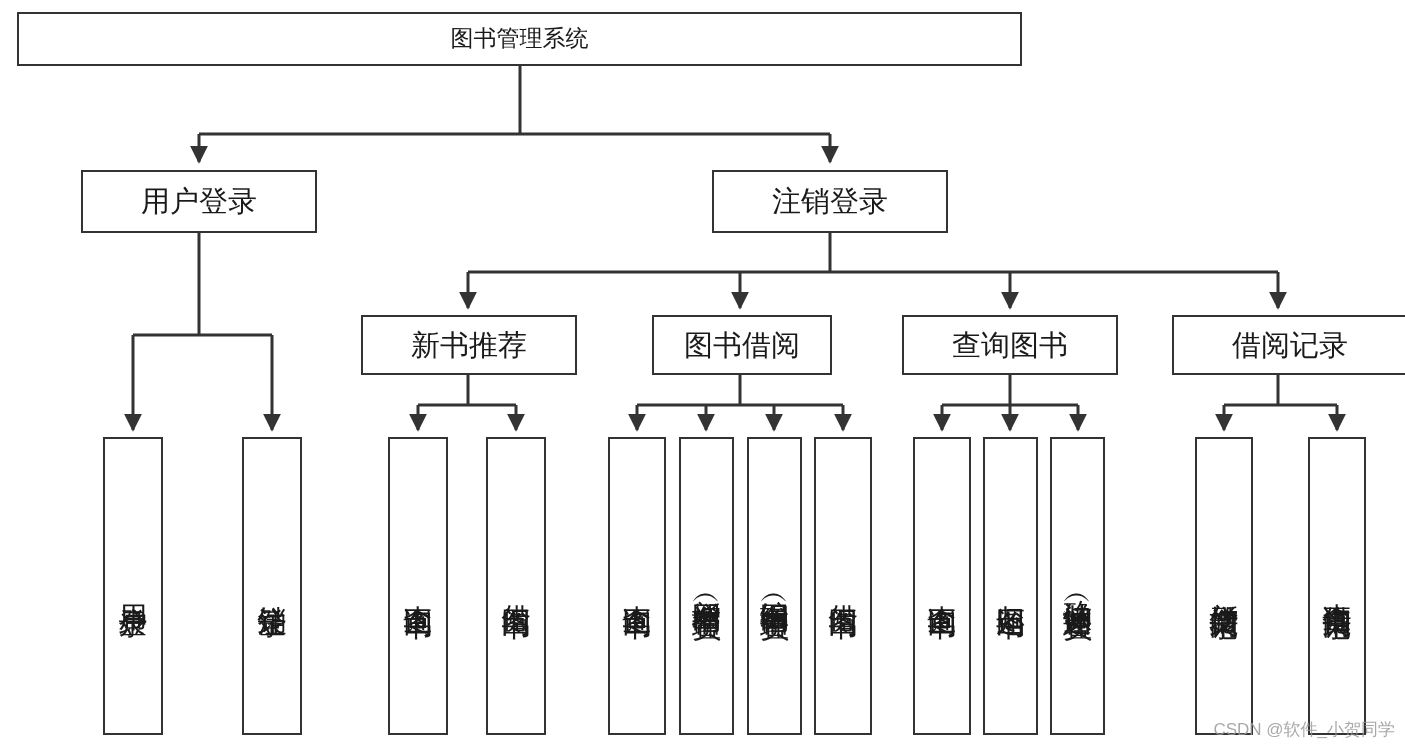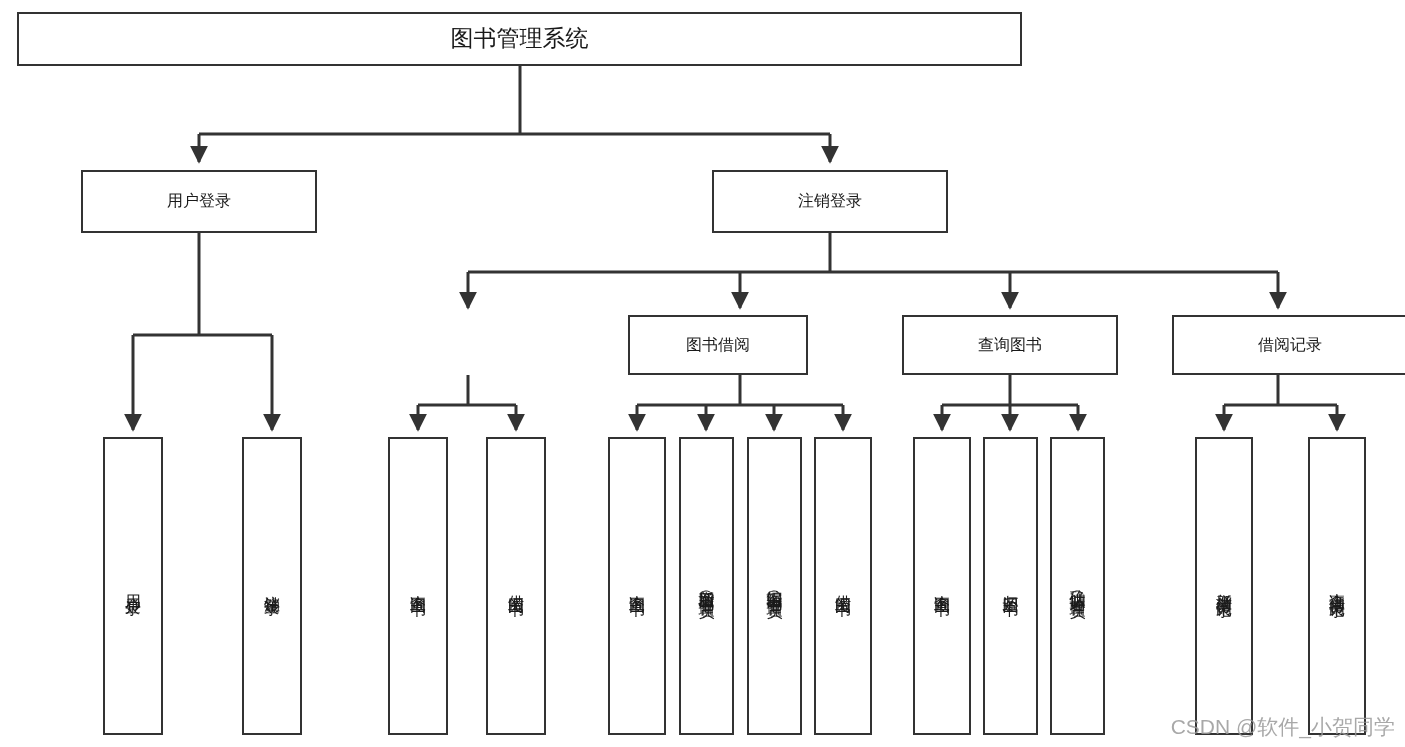--- a/index.html
+++ b/index.html
@@ -30,39 +30,39 @@
     box-sizing: border-box;
     border: 2px solid #333333;
     background: #ffffff;
     display: flex;
     align-items: center;
     justify-content: center;
     z-index: 2;
   }
   .node-label {
     color: #1a1a1a;
-    font-size: 16px;
+    font-size: 29px;
     line-height: 1.18;
     text-align: center;
     white-space: nowrap;
   }
   .node-vertical .node-label {
     writing-mode: vertical-rl;
     text-orientation: upright;
     letter-spacing: 2px;
     white-space: normal;
     line-height: 1.0;
     max-height: 280px;
   }
   .node-root .node-label { font-size: 23px; }
   .watermark {
     position: absolute;
     right: 10px;
     bottom: 6px;
-    font-size: 21px;
+    font-size: 17px;
     color: #9a9a9a;
     z-index: 5;
     white-space: nowrap;
     opacity: 0.85;
   }
 </style>
 </head>
 <body>
 
 <div id="diagram-root">
@@ -121,21 +121,24 @@
     <span class="node-label">图书管理系统</span>
   </div>
 
   <div class="node" style="left:81px; top:170px; width:236px; height:63px;">
     <span class="node-label">用户登录</span>
   </div>
   <div class="node" style="left:712px; top:170px; width:236px; height:63px;">
     <span class="node-label">注销登录</span>
   </div>
 
-  <div class="node" style="left:628px; top:315px; width:180px; height:60px;justify-content:center;">
+  <div class="node" style="left:361px; top:315px; width:216px; height:60px;">
+    <span class="node-label">新书推荐</span>
+  </div>
+  <div class="node" style="left:652px; top:315px; width:180px; height:60px;justify-content:center;">
     <span class="node-label">图书借阅</span>
   </div>
   <div class="node" style="left:902px; top:315px; width:216px; height:60px;">
     <span class="node-label">查询图书</span>
   </div>
   <div class="node" style="left:1172px; top:315px; width:236px; height:60px;">
     <span class="node-label">借阅记录</span>
   </div>
 
   <div class="node node-vertical" style="left:103px; top:437px; width:60px; height:298px;">

